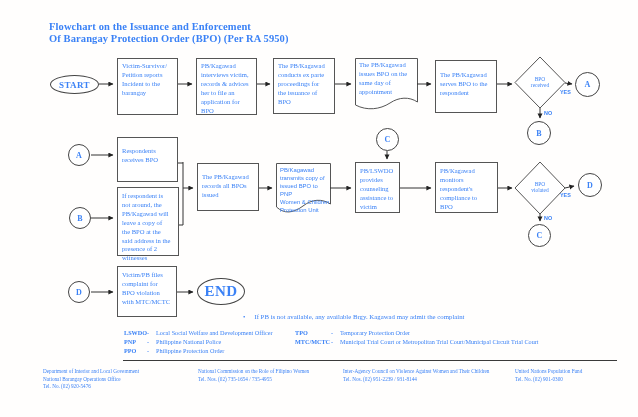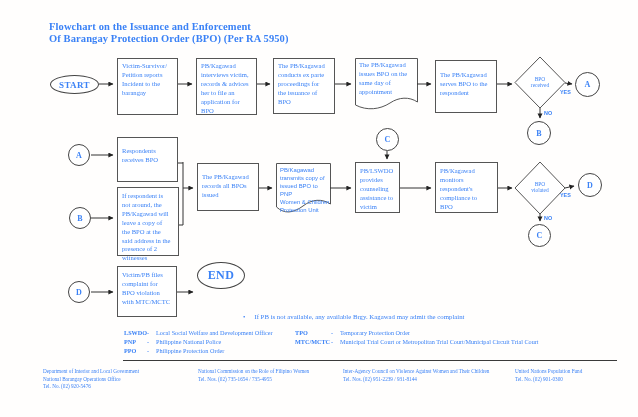--- a/index.html
+++ b/index.html
@@ -37,21 +37,21 @@
   #n-records{left:197px;top:163px;width:62px;height:48px;padding-top:9px;}
   #t-transmit{left:280px;top:166px;width:50px;}
   #c-c1{left:376px;top:128px;width:23px;height:23px;}
   #n-counsel{left:355px;top:162px;width:45px;height:51px;padding-top:4px;}
   #n-monitor{left:435px;top:162px;width:63px;height:51px;padding-top:4px;}
   #t-violated{left:518px;top:181px;width:44px;}
   #c-d1{left:578px;top:173px;width:24px;height:24px;}
   #c-c2{left:528px;top:224px;width:23px;height:23px;}
   #c-d2{left:68px;top:281px;width:22px;height:22px;}
   #n-complaint{left:117px;top:266px;width:60px;height:51px;padding-top:4px;}
-  #n-end{left:197px;top:262px;width:48px;height:27px;font-size:12px;letter-spacing:0.4px;}
+  #n-end{left:197px;top:278px;width:48px;height:27px;font-size:15px;letter-spacing:0.4px;}
   #l-yes1{left:560px;top:89px;}
   #l-no1{left:544px;top:110px;}
   #l-yes2{left:560px;top:192px;}
   #l-no2{left:544px;top:215px;}
   
   .note{position:absolute;left:243px;top:313px;z-index:2;font-size:6.8px;display:flex;gap:9px;white-space:nowrap;}
   .legend{position:absolute;z-index:2;font-size:6.2px;line-height:8.8px;}
   #legend-left{left:124px;top:329px;}
   #legend-right{left:295px;top:329px;}
   .lg-row{display:flex;white-space:nowrap;}

